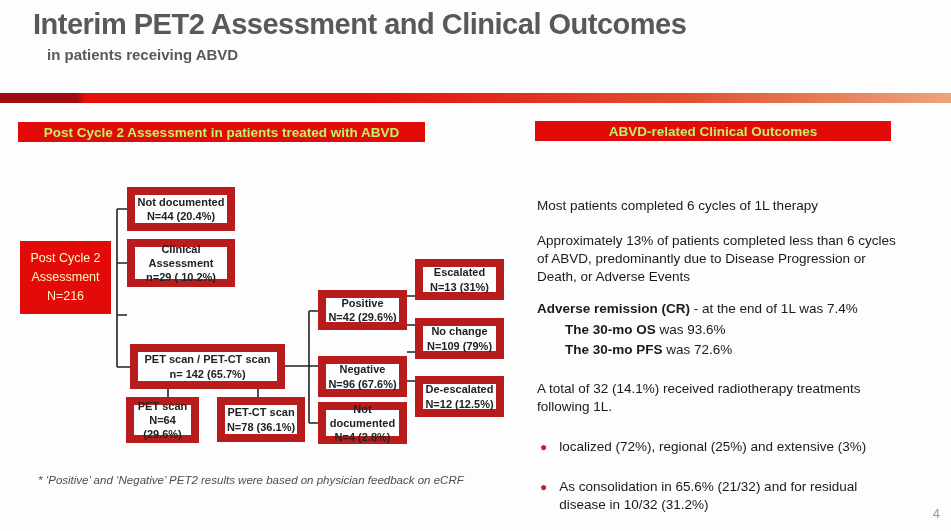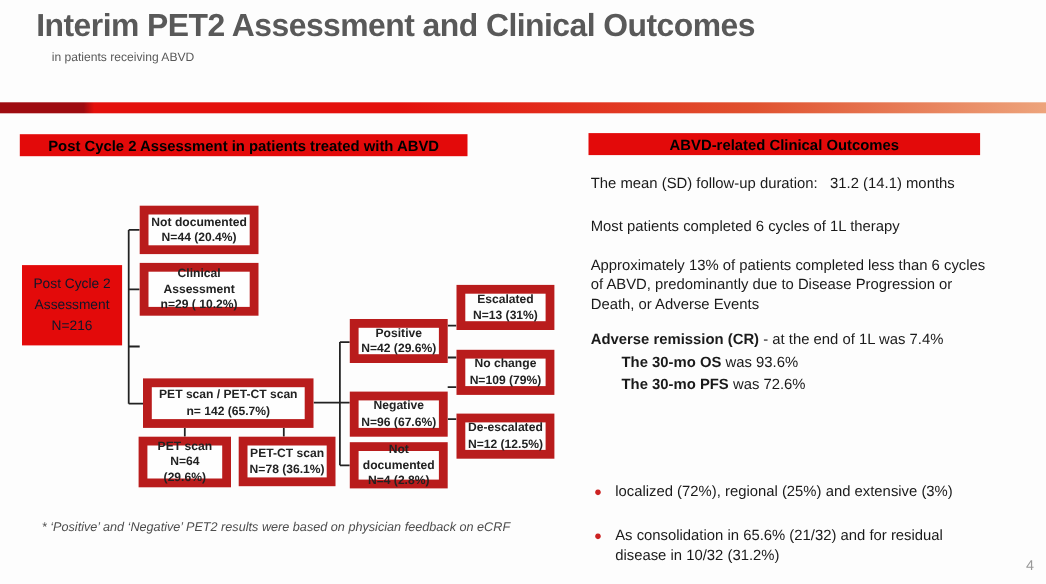--- a/index.html
+++ b/index.html
@@ -11,49 +11,49 @@
     overflow:hidden;
     color:#1a1a1a;
   }
   
   .title{
     position:absolute;left:33px;top:8px;
     font-size:29px;font-weight:bold;color:#595959;letter-spacing:-0.5px;
   }
   .subtitle{
     position:absolute;left:47px;top:46px;
-    font-size:11px;font-weight:normal;color:#595959;text-align:right;
+    font-size:15px;font-weight:bold;color:#595959;text-align:right;
   }
   .grad-bar{
     position:absolute;left:0;top:93px;width:951px;height:10px;
     background:linear-gradient(to right,
       #9e0b10 0%, #9e0b10 8%, #e4100c 9%, #e4100c 38%,
       #e0512f 72%, #eda47c 100%);
   }
   
   .section-header{
     position:absolute;height:20px;
-    background:#e30a0a;color:#000000;
+    background:#e30a0a;color:#bef264;
     font-size:13.5px;font-weight:bold;
     display:flex;align-items:center;justify-content:center;
     text-align:center;
   }
   #left-header{left:18px;top:122px;width:407px;}
   #right-header{left:535px;top:121px;width:356px;}
   
   .fbox{
     position:absolute;
     border:8px solid #b91c1c;background:#fefefe;
     color:#222222;font-weight:bold;font-size:11px;line-height:1.3;
     display:flex;align-items:center;justify-content:center;
     text-align:center;white-space:pre-line;box-sizing:border-box;
   }
   .rootbox{
     position:absolute;
-    background:#e30a0a;color:#0f172a;
+    background:#e30a0a;color:#fef9c3;
     font-weight:normal;font-size:12.5px;line-height:1.5;
     display:flex;align-items:center;justify-content:center;
     text-align:center;white-space:pre-line;box-sizing:border-box;
   }
   #connectors{position:absolute;left:0;top:0;pointer-events:none;}
   
   .rp{
     position:absolute;left:537px;width:362px;
     font-size:13.5px;line-height:1.34;color:#1a1a1a;
     white-space:pre-wrap;
@@ -110,49 +110,49 @@
 Assessment
 N=216</div>
 
   <div class="fbox" style="left:127px;top:187px;width:108px;height:44px;">Not documented
 N=44 (20.4%)</div>
   <div class="fbox" style="left:127px;top:239px;width:108px;height:48px;">Clinical
 Assessment
 n=29 ( 10.2%)</div>
   <div class="fbox" style="left:130px;top:344px;width:155px;height:45px;">PET scan / PET-CT scan
 n= 142 (65.7%)</div>
-  <div class="fbox" style="left:126px;top:397px;width:84px;height:46px;">PET scan
+  <div class="fbox" style="left:126px;top:397px;width:73px;height:46px;">PET scan
 N=64
 (29.6%)</div>
   <div class="fbox" style="left:217px;top:397px;width:88px;height:45px;">PET-CT scan
 N=78 (36.1%)</div>
 
   <div class="fbox" style="left:318px;top:290px;width:89px;height:40px;">Positive
 N=42 (29.6%)</div>
   <div class="fbox" style="left:318px;top:356px;width:89px;height:41px;">Negative
 N=96 (67.6%)</div>
   <div class="fbox" style="left:318px;top:402px;width:89px;height:42px;">Not
 documented
 N=4 (2.8%)</div>
 
   <div class="fbox" style="left:415px;top:259px;width:89px;height:41px;">Escalated
 N=13 (31%)</div>
   <div class="fbox" style="left:415px;top:318px;width:89px;height:41px;">No change
 N=109 (79%)</div>
   <div class="fbox" style="left:415px;top:376px;width:89px;height:41px;">De-escalated
 N=12 (12.5%)</div>
 
-  <div class="rp" style="top:158px;">The mean (SD) follow-up duration:   31.2 (14.1) months</div>
   <div class="rp" style="top:197px;">Most patients completed 6 cycles of 1L therapy</div>
   <div class="rp" style="top:232px;">Approximately 13% of patients completed less than 6 cycles of ABVD, predominantly due to Disease Progression or Death, or Adverse Events</div>
 
   <div class="rp" style="top:300px;"><span class="b">Adverse remission (CR)</span><span> - at the end of 1L was 7.4%</span></div>
   <div class="rp rp-indent" style="top:321px;"><span class="b">The 30-mo OS</span><span> was 93.6%</span></div>
   <div class="rp rp-indent" style="top:341px;"><span class="b">The 30-mo PFS</span><span> was 72.6%</span></div>
 
+  <div class="rp" style="top:380px;">A total of 32 (14.1%) received radiotherapy treatments following 1L.</div>
 
   <div class="bullet-row" style="top:438px;">
     <span class="bullet-dot">●</span>
     <span>localized (72%), regional (25%) and extensive (3%)</span>
   </div>
   <div class="bullet-row" style="top:478px;">
     <span class="bullet-dot">●</span>
     <span>As consolidation in 65.6% (21/32) and for residual disease in 10/32 (31.2%)</span>
   </div>
 

